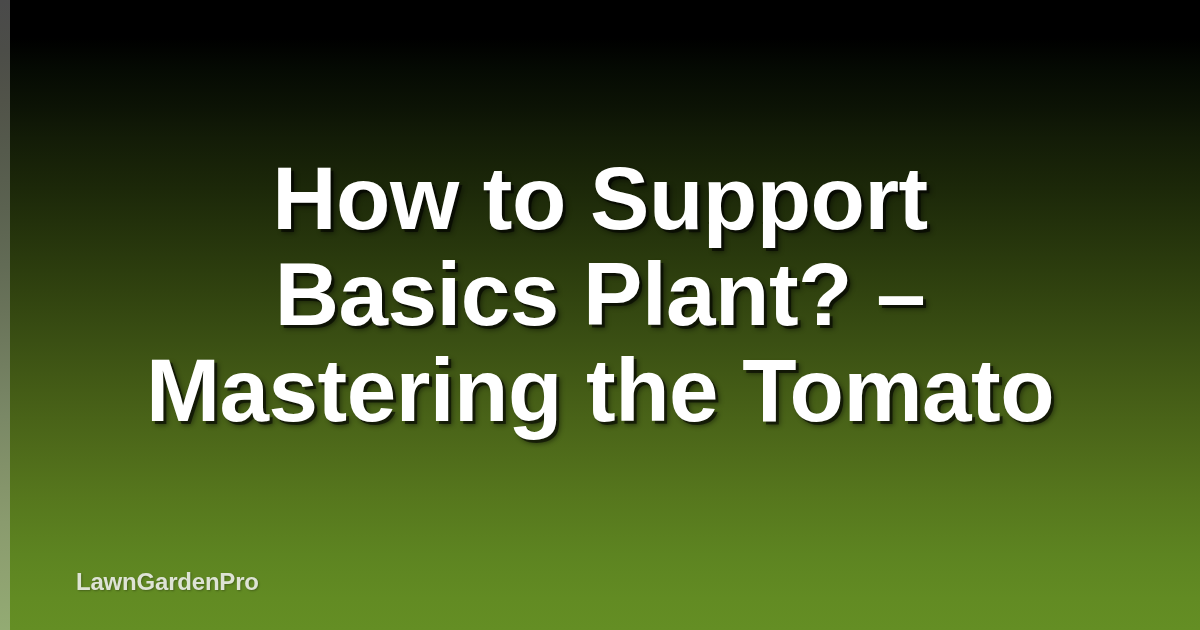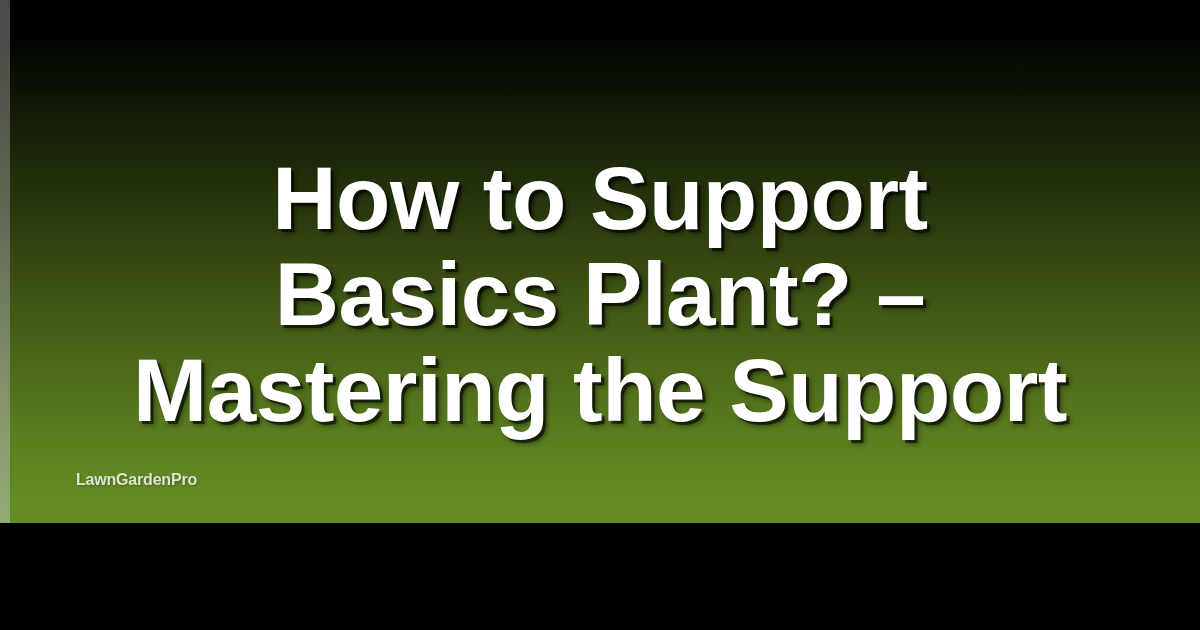--- a/index.html
+++ b/index.html
@@ -10,21 +10,21 @@
   }
 
   body {
     font-family: "Liberation Sans", "DejaVu Sans", sans-serif;
   }
 
   
   .og-card {
     position: relative;
     width: 1200px;
-    height: 523px;
+    height: 630px;
     overflow: hidden;
     background: linear-gradient(
       to bottom,
       #000000 0%,
       #000000 6%,
       #050a03 11%,
       #0c1305 17%,
       #131c07 22%,
       #1c2809 30%,
       #26350c 38%,
@@ -94,38 +94,38 @@
   
   .brand {
     position: absolute;
     left: 76px;
     bottom: 34px;
     z-index: 2;
   }
 
   .brand-name {
     font-family: "Liberation Sans", "DejaVu Sans", sans-serif;
-    font-size: 16px;
+    font-size: 24px;
     font-weight: 700;
     letter-spacing: -0.2px;
     color: #dee3d5;
     white-space: nowrap;
     text-shadow: 1px 1px 2px rgba(0, 0, 0, 0.28);
   }
 </style>
 </head>
 <body>
 
 <div class="og-card">
 
   <div class="edge-strip"></div>
 
   <div class="headline">
     <span class="headline-line">How to Support</span>
     <span class="headline-line">Basics Plant? –</span>
-    <span class="headline-line">Mastering the Support</span>
+    <span class="headline-line">Mastering the Tomato</span>
   </div>
 
   <div class="brand">
     <span class="brand-name">LawnGardenPro</span>
   </div>
 
 </div>
 
 </body></html>

